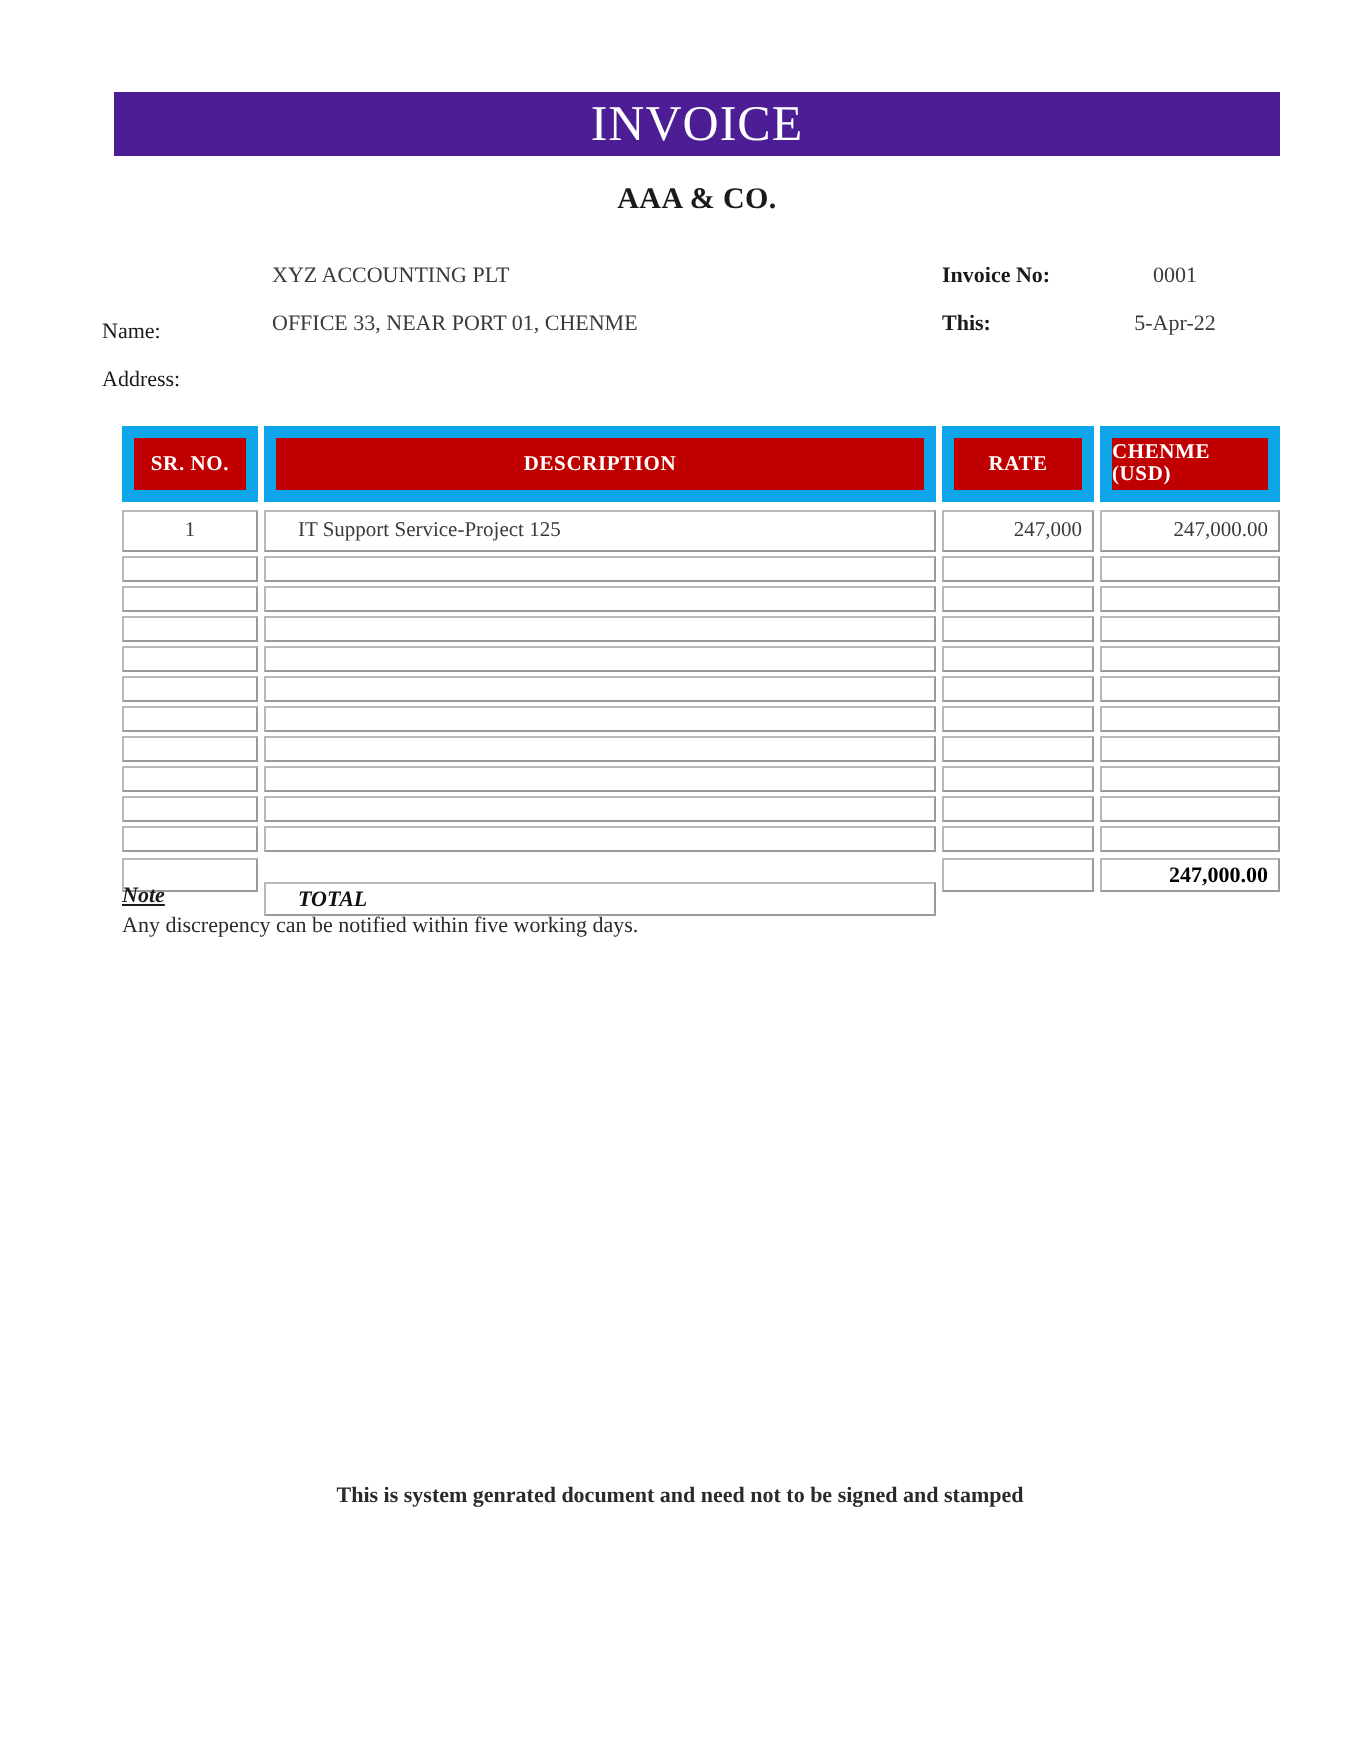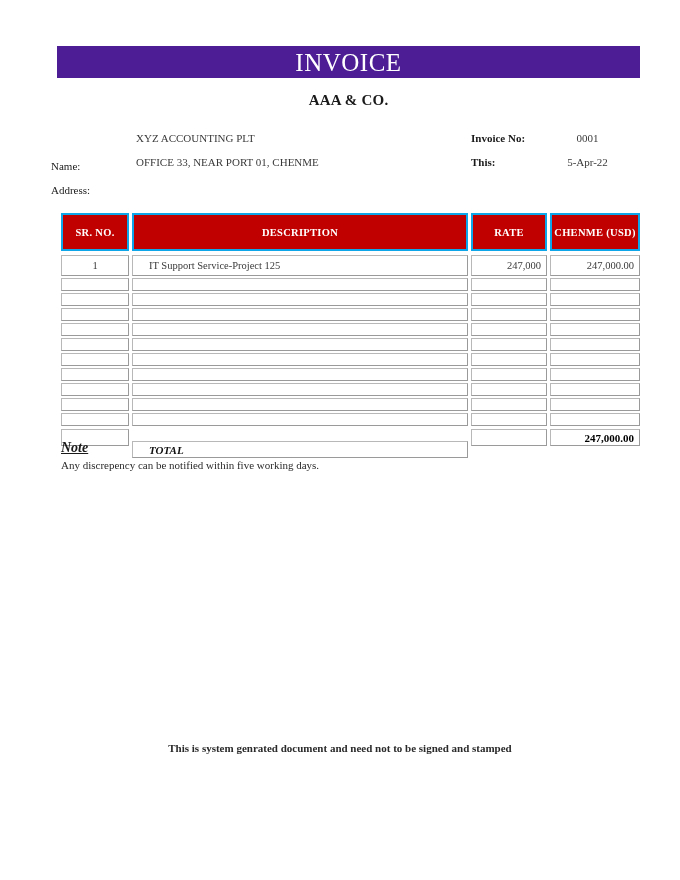--- a/index.html
+++ b/index.html
@@ -131,21 +131,21 @@
     overflow: hidden;
   }
   .c-sr    { width: 68px; justify-content: center; }
   .c-desc  { width: 336px; padding-left: 16px; }
   .c-rate  { width: 76px; justify-content: flex-end; padding-right: 5px; }
   .c-amt   { width: 90px; justify-content: flex-end; padding-right: 5px; }
 
   
   .head .cell {
     background: #c00000;
-    border: 2px solid #0ea5e9;
+    border: 6px solid #0ea5e9;
     color: #ffffff;
     font-weight: bold;
     font-size: 10.5px;
     height: 38px;
     justify-content: center;
     padding: 0;
     letter-spacing: 0.3px;
   }
   .head { margin-bottom: 4px; }
 
@@ -174,21 +174,21 @@
   .total-row .c-sr, .total-row .c-rate { }
 
   
   .note {
     position: absolute;
     left: 61px;
     top: 438px;
     width: 460px;
   }
   .note-title {
-    font-size: 14px;
+    font-size: 11px;
     font-weight: bold;
     font-style: italic;
     text-decoration: underline;
     display: inline-block;
     margin-bottom: 2px;
   }
   .note-text {
     font-size: 11px;
     color: #2a2a2a;
     line-height: 1.3;

